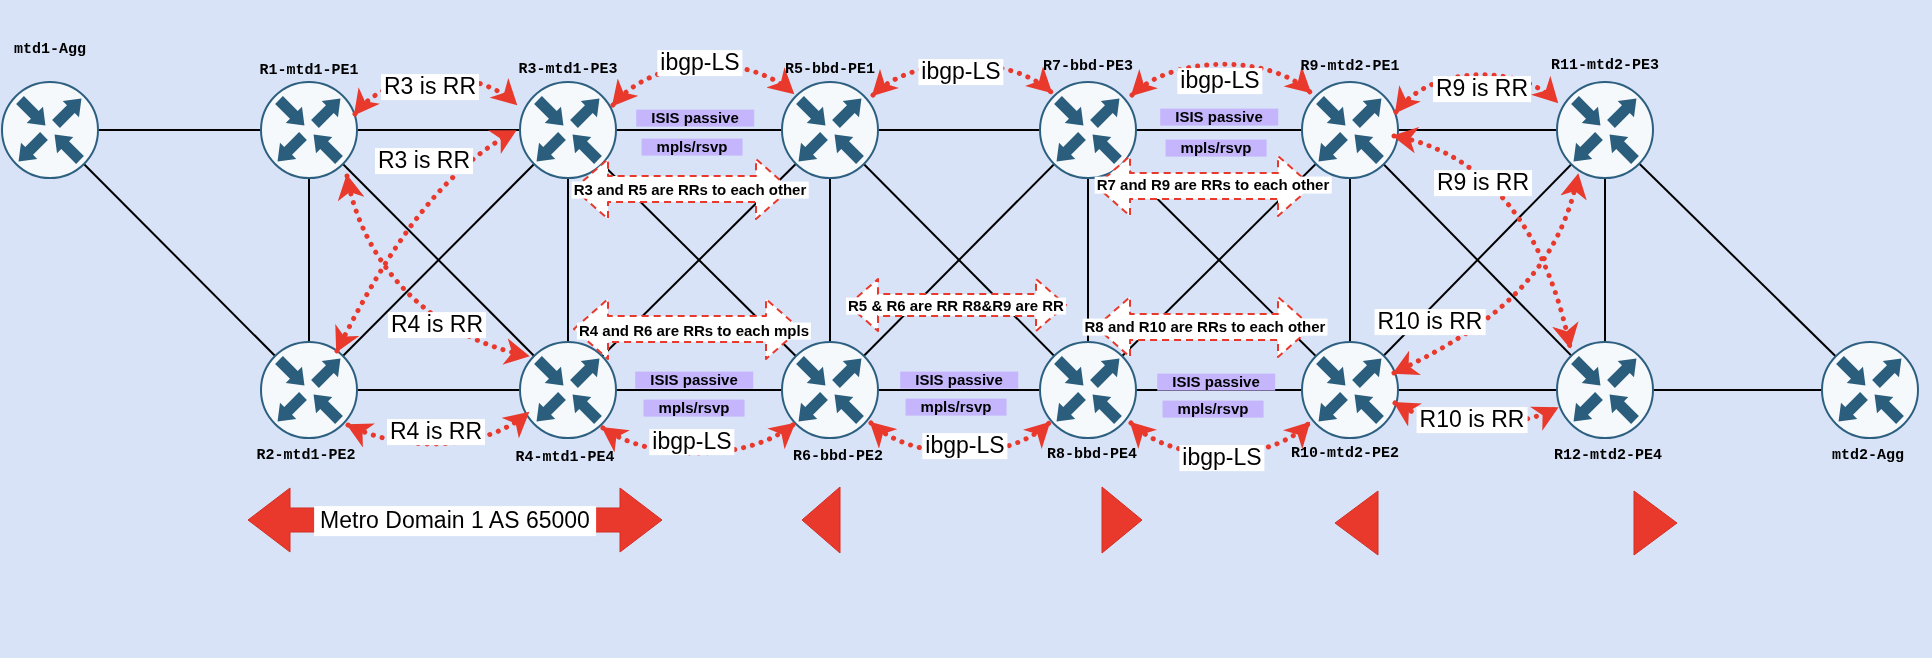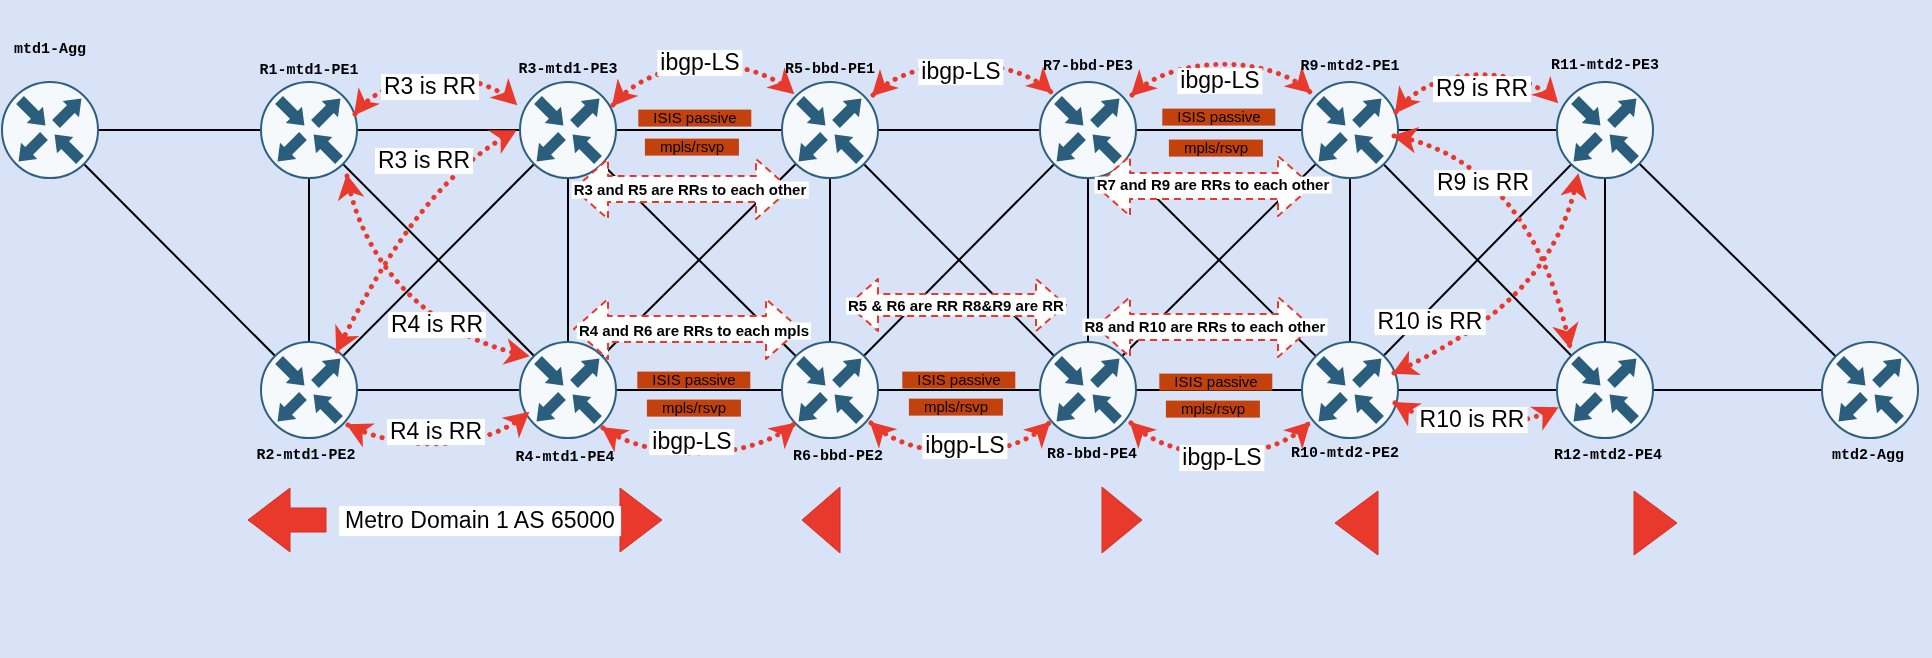--- a/index.html
+++ b/index.html
@@ -3,23 +3,23 @@
 <meta charset="utf-8">
 <style>
   html,body{margin:0;padding:0;background:#d9e3f7;}
   #canvas{position:relative;width:1932px;height:658px;background:#d9e3f7;overflow:hidden;
           font-family:"Liberation Sans",sans-serif;}
   #shapes{position:absolute;left:0;top:0;width:1932px;height:658px;}
   .lbl{position:absolute;transform:translate(-50%,-50%);white-space:nowrap;color:#000;
        line-height:1.12;text-align:center;}
   .rl{font-weight:bold;font-size:15px;font-family:Liberation Mono, monospace;}
   .big{font-size:23px;background:#fff;padding:0 3px;}
-  .sm{font-size:15px;background:#c2410c;padding:0 15px;}
+  .sm{font-size:15px;background:#c4b5fd;padding:0 15px;font-weight:bold;}
   .smb{font-size:15px;font-weight:bold;background:#fff;padding:0 2px;}
-  .dom{font-size:23px;background:#fff;padding:2px 6px;margin-left:25px;}
+  .dom{font-size:23px;background:#fff;padding:2px 6px;}
 </style>
 </head>
 <body>
 
 <div id="canvas">
 
   <svg id="shapes" viewBox="0 0 1932 658" xmlns="http://www.w3.org/2000/svg">
     <defs>
       <marker id="ah" viewBox="0 0 6 6" markerWidth="5.4" markerHeight="5.4" refX="5.2" refY="3" orient="auto-start-reverse" markerUnits="strokeWidth">
         <path d="M0,0 L5.6,3 L0,6 L1.6,3 Z" fill="#e8392c"></path>

